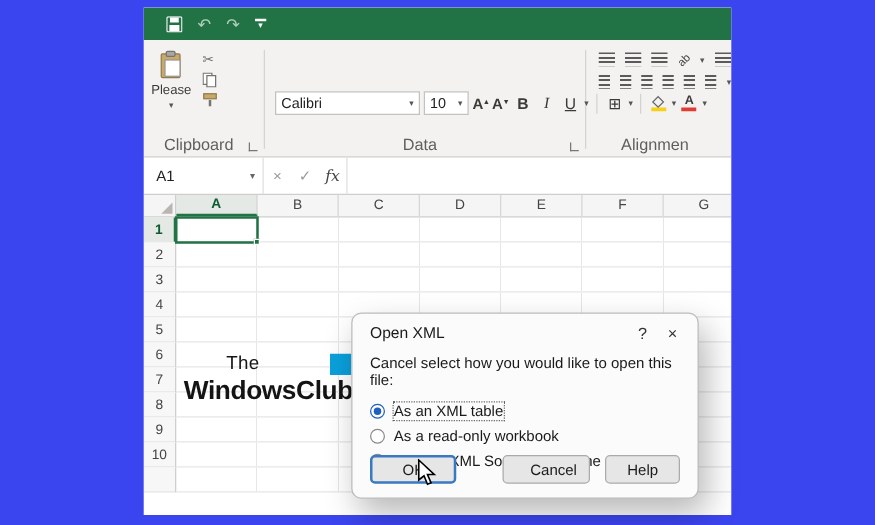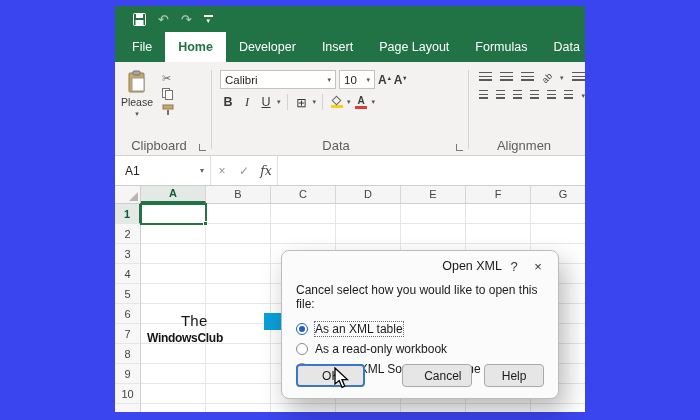--- a/index.html
+++ b/index.html
@@ -25,21 +25,21 @@
   .group-label { position:absolute; bottom:2px; left:0; right:8px; text-align:center; font-size:13px; color:#605e5c; white-space:nowrap; overflow:hidden; }
   .launcher { position:absolute; right:3px; bottom:4px; width:7px; height:7px; border-left:1px solid #777; border-bottom:1px solid #777; }
   .vsep { width:1px; background:#d5d2cf; margin:4px 2px 6px; }
 
   .g-clip { width:92px; display:flex; }
   .paste-btn { width:40px; display:flex; flex-direction:column; align-items:center; padding-top:4px; font-size:10.5px; color:#3b3a39; gap:2px; }
   .paste-btn .car { font-size:7px; color:#555; }
   .mini-col { display:flex; flex-direction:column; gap:4px; margin-left:5px; padding-top:6px; }
   .mini-ico { font-size:11px; color:#6b6a69; line-height:12px; display:flex; align-items:center; gap:2px; }
 
-  .g-font { width:252px; display:flex; flex-direction:column; padding:4px 4px 0 6px; gap:4px; }
+  .g-font { width:252px; display:flex; flex-direction:row; padding:4px 4px 0 6px; gap:4px; }
   .frow { display:flex; align-items:center; gap:3px; }
   .combo { height:19px; border:1px solid #c4c1be; background:#fff; font-size:11.5px; color:#222; display:flex; align-items:center; padding:0 4px; justify-content:space-between; }
   .combo .car { font-size:7px; color:#555; margin-left:4px; }
   .combo.name { width:116px; }
   .combo.size { width:36px; }
   .fmtA { font-size:12px; font-weight:600; color:#3b3a39; display:flex; align-items:flex-start; }
   .fmtA .sup { font-size:6px; margin-left:1px; margin-top:1px; }
   .fmt { min-width:16px; height:18px; display:flex; align-items:center; justify-content:center; font-size:12.5px; color:#3b3a39; }
   .fmt.b { font-weight:bold; }
   .fmt.i { font-style:italic; font-family:"Liberation Serif", serif; }
@@ -73,26 +73,26 @@
   .grow { display:flex; height:20px; }
   .rowh { width:26px; flex:none; border-right:1px solid #cfcfcf; border-bottom:1px solid #e6e6e6; background:#f7f7f7; font-size:11px; color:#444; text-align:center; line-height:20px; }
   .rowh.selected { background:#e4e9e5; border-right:2px solid #217346; color:#0e5c34; font-weight:bold; }
   .cells { flex:1; border-bottom:1px solid #e6e6e6; background:repeating-linear-gradient(to right, transparent 0 64px, #e6e6e6 64px 65px); }
   .selection { position:absolute; left:25px; top:-1px; width:67px; height:22px; border:2px solid #217346; }
   .selection .handle { position:absolute; right:-3px; bottom:-3px; width:5px; height:5px; background:#217346; border:1px solid #fff; }
 
   .logo { position:absolute; left:32px; top:108px; width:134px; color:#141414; }
   .logo .l1 { display:block; font-size:15px; letter-spacing:.2px;margin-left:34px; }
   .logo .sq { position:absolute; right:0; top:1px; width:17px; height:17px; background:#0aa0dc; }
-  .logo .l2 { display:block; font-size:12px; font-weight:bold; letter-spacing:-.3px; margin-top:2px; }
+  .logo .l2 { display:block; font-size:21px; font-weight:bold; letter-spacing:-.3px; margin-top:2px; }
 
   
   .dialog { position:absolute; left:281px; top:250px; width:278px; height:149px; background:#fbfbfb; border:1px solid #bcbcbc; border-radius:8px; box-shadow:6px 12px 26px rgba(0,0,0,.28); font-size:12px; color:#1a1a1a; }
   .dtitle { height:30px; display:flex; align-items:center; padding:0 8px 0 14px; font-size:12.5px; }
-  .dtitle .t { flex:1;text-align:right; }
+  .dtitle .t { flex:1; }
   .dbtn { width:24px; height:22px; display:flex; align-items:center; justify-content:center; color:#333; font-size:13px; }
   .dprompt { padding:2px 14px 8px; }
   .opt { display:flex; align-items:center; gap:7px; padding:0 14px; height:20px; }
   .radio { width:12px; height:12px; border-radius:50%; border:1px solid #8a8a8a; background:#fff; position:relative; flex:none; }
   .radio.checked { border-color:#1f5fbf; }
   .radio.checked::after { content:""; position:absolute; left:2px; top:2px; right:2px; bottom:2px; background:#1f5fbf; border-radius:50%; }
   .optlabel.focus { outline:1px dotted #6a6a6a; }
   .u-accel { text-decoration:underline; }
   .dbuttons { position:absolute; left:14px; right:14px; bottom:11px; display:flex; }
   .dbuttons button { height:23px; background:#e6e6e6; border:1px solid #aaa; border-radius:4px; font-size:12px; font-family:"Liberation Sans", sans-serif; color:#1a1a1a; }
@@ -118,29 +118,20 @@
         </svg>
       </span>
       <span class="qat dim">↶</span>
       <span class="qat dim">↷</span>
       <span class="qat qat-custom">
         <span class="bar"></span>
         <span class="car">▾</span>
       </span>
     </div>
 
-    <div class="tabs">
-      <div class="tab">File</div>
-      <div class="tab selected">Home</div>
-      <div class="tab">Developer</div>
-      <div class="tab">Insert</div>
-      <div class="tab">Page Layout</div>
-      <div class="tab">Formulas</div>
-      <div class="tab">Data</div>
-    </div>
 
     <div class="ribbon">
 
       <div class="group g-clip">
         <div class="paste-btn">
           <svg width="20" height="24" viewBox="0 0 20 24">
             <rect x="2" y="3" width="15" height="19" rx="1" fill="#c9a968" stroke="#8f7b4e"></rect>
             <rect x="6" y="1" width="7" height="4" rx="1" fill="#a9a7a4" stroke="#767472"></rect>
             <rect x="5" y="8" width="12" height="13" fill="#fff" stroke="#9a9894"></rect>
           </svg>

